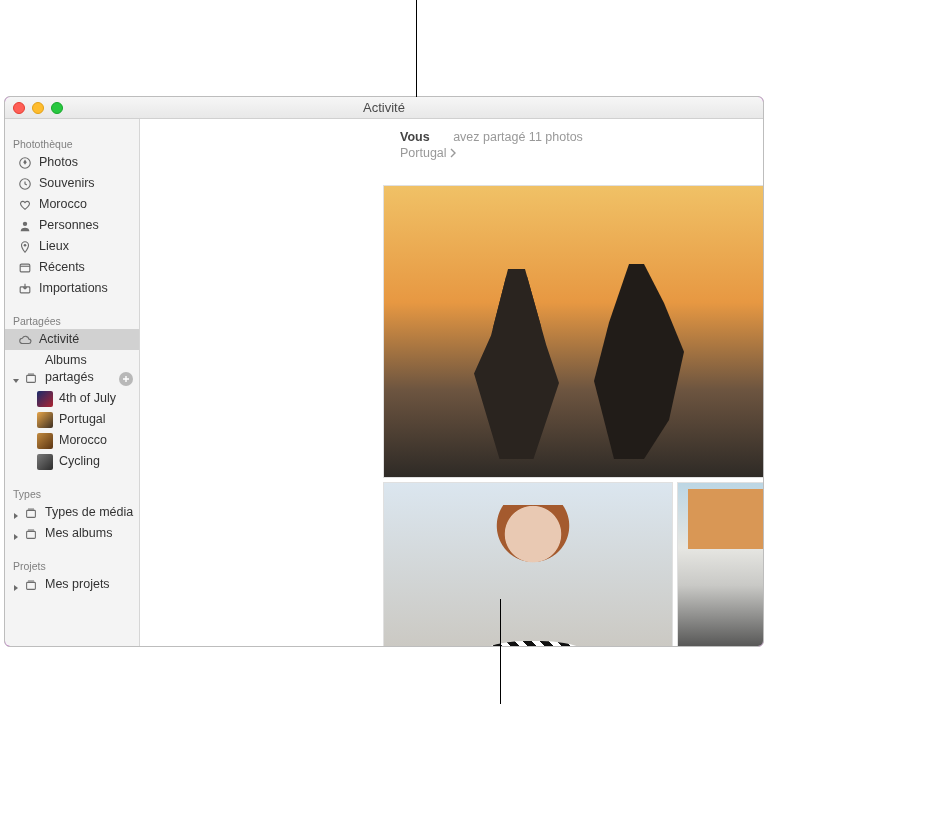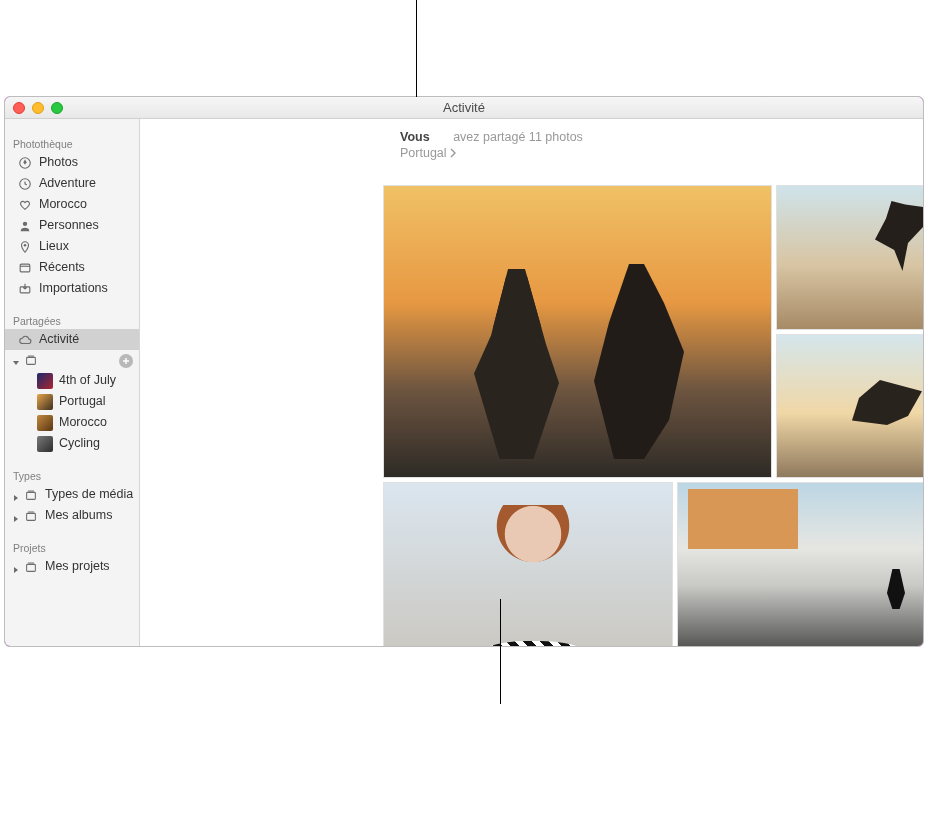--- a/index.html
+++ b/index.html
@@ -26,21 +26,21 @@
       top: 599px;
       width: 1px;
       height: 105px;
       background: #000;
       z-index: 1000;
     }
     .window {
       position: absolute;
       top: 96px;
       left: 4px;
-      width: 920px;
+      width: 760px;
       height: 551px;
       border: 1px solid #bdbdbd;
       border-radius: 6px;
       overflow: hidden;
       background: #a21caf;
       display: flex;
       flex-direction: column;
     }
     .titlebar {
       height: 22px;
@@ -252,21 +252,21 @@
         </span>
         <span>Photos</span>
       </div>
       <div class="item">
         <span class="icon">
           <svg viewBox="0 0 16 16">
               <circle cx="8" cy="8" r="6" fill="none" stroke="#6c6c6c" stroke-width="1.3"></circle>
               <path d="M8 5v3l2 1" fill="none" stroke="#6c6c6c" stroke-width="1.3"></path>
             </svg>
         </span>
-        <span>Adventure</span>
+        <span>Souvenirs</span>
       </div>
       <div class="item">
         <span class="icon">
           <svg viewBox="0 0 16 16">
               <path d="M8 13C3 9 2 6.5 3.5 4.7 4.7 3.3 6.8 3.7 8 5.2 9.2 3.7 11.3 3.3 12.5 4.7 14 6.5 13 9 8 13z" fill="none" stroke="#6c6c6c" stroke-width="1.3"></path>
             </svg>
         </span>
         <span>Morocco</span>
       </div>
       <div class="item">
@@ -322,20 +322,21 @@
           <svg viewBox="0 0 8 8">
               <path d="M2 1l4 3-4 3z" fill="#6c6c6c"></path>
             </svg>
         </span>
         <span class="icon">
           <svg viewBox="0 0 16 16">
               <rect x="3" y="5" width="10" height="8" rx="1" fill="none" stroke="#6c6c6c" stroke-width="1.2"></rect>
               <path d="M4.5 3.5h7" stroke="#6c6c6c" stroke-width="1.2"></path>
             </svg>
         </span>
+        <span>Albums partagés</span>
         <span class="add-badge">
           <svg width="8" height="8" viewBox="0 0 8 8">
               <path d="M4 1v6M1 4h6" stroke="#fff" stroke-width="1.4"></path>
             </svg>
         </span>
       </div>
 
       <div class="item level2">
         <span class="thumb" style="background:linear-gradient(135deg,#1b2c6b,#ac2330)"></span>
         <span>4th of July</span>

